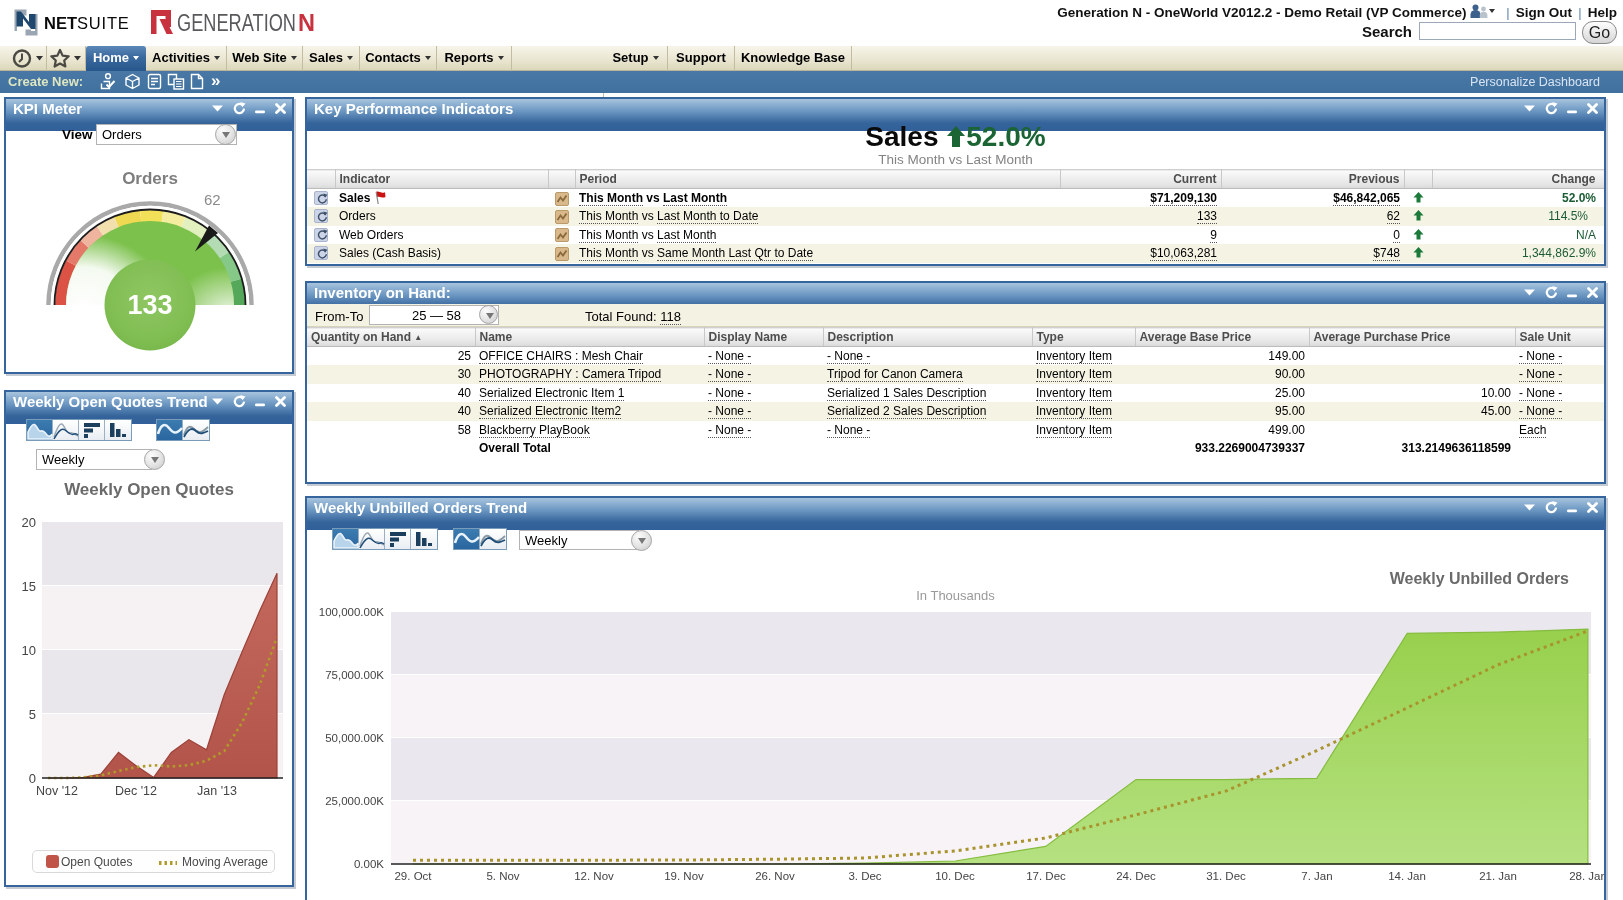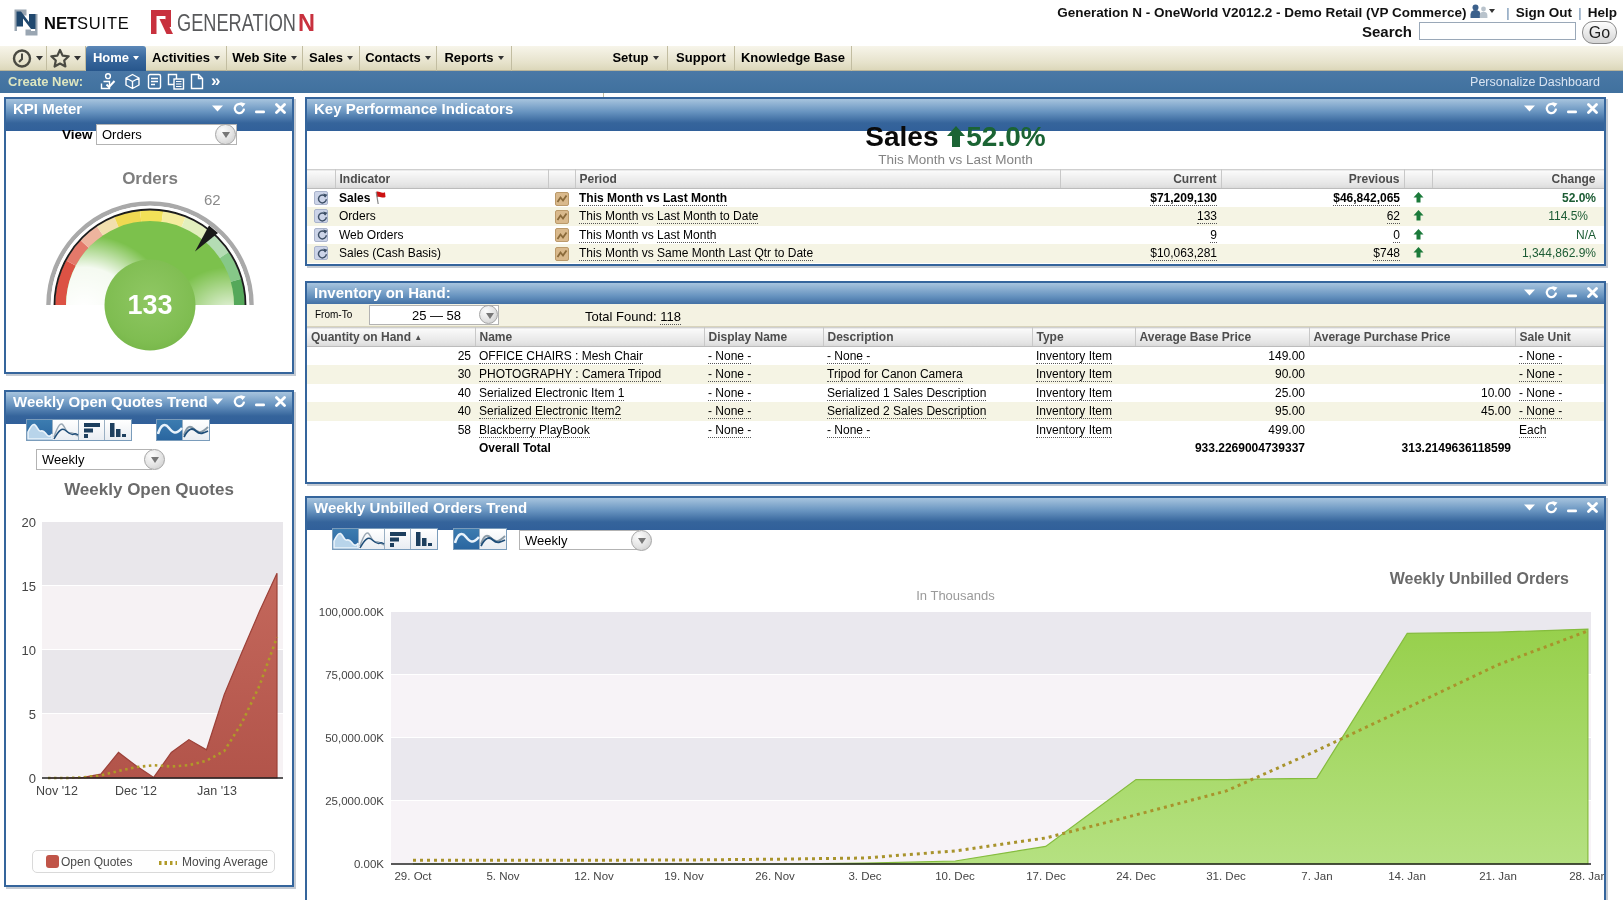--- a/index.html
+++ b/index.html
@@ -434,21 +434,21 @@
           <path d="M8.2 0 l5.3 1.4 -3.2 3.8 z" fill="#fff"></path>
         </svg>
    <svg width="11" height="10" viewBox="0 0 11 10">
           <rect y="6.5" width="10" height="2.8" rx="1.2" fill="#fff"></rect>
         </svg>
    <svg width="11" height="11" viewBox="0 0 11 11">
           <path d="M1.5 1.5 L9.5 9.5 M9.5 1.5 L1.5 9.5" stroke="#fff" stroke-width="2.8" stroke-linecap="round"></path>
         </svg>
   </div></div>
   <div style="position:absolute; left:0; top:21px; width:1297px; height:23px; background:#f4f2e2; border-bottom:1px solid #d8d4bc;">
-    <span style="position:absolute; left:8px; top:5px; font-size:10px; color:#000;">From-To</span>
+    <span style="position:absolute; left:8px; top:5px; font-size:13px; color:#000;">From-To</span>
     <div class="sel" style="position:absolute; left:62px; top:1px; width:130px; height:20px; font-size:13px;text-align:center;">25 — 58<span class="selbtn" style="right:0px;width:19px;height:19px;"></span></div>
     <span style="position:absolute; left:278px; top:5px; font-size:13px; color:#000;">Total Found: <span class="dotu">118</span></span>
   </div>
   <table class="nstable" style="position:absolute; left:0px; top:44px; width:1297px;">
     <colgroup>
         <col style="width:168px">
         <col style="width:229px">
         <col style="width:119px">
         <col style="width:209px">
         <col style="width:103px">

